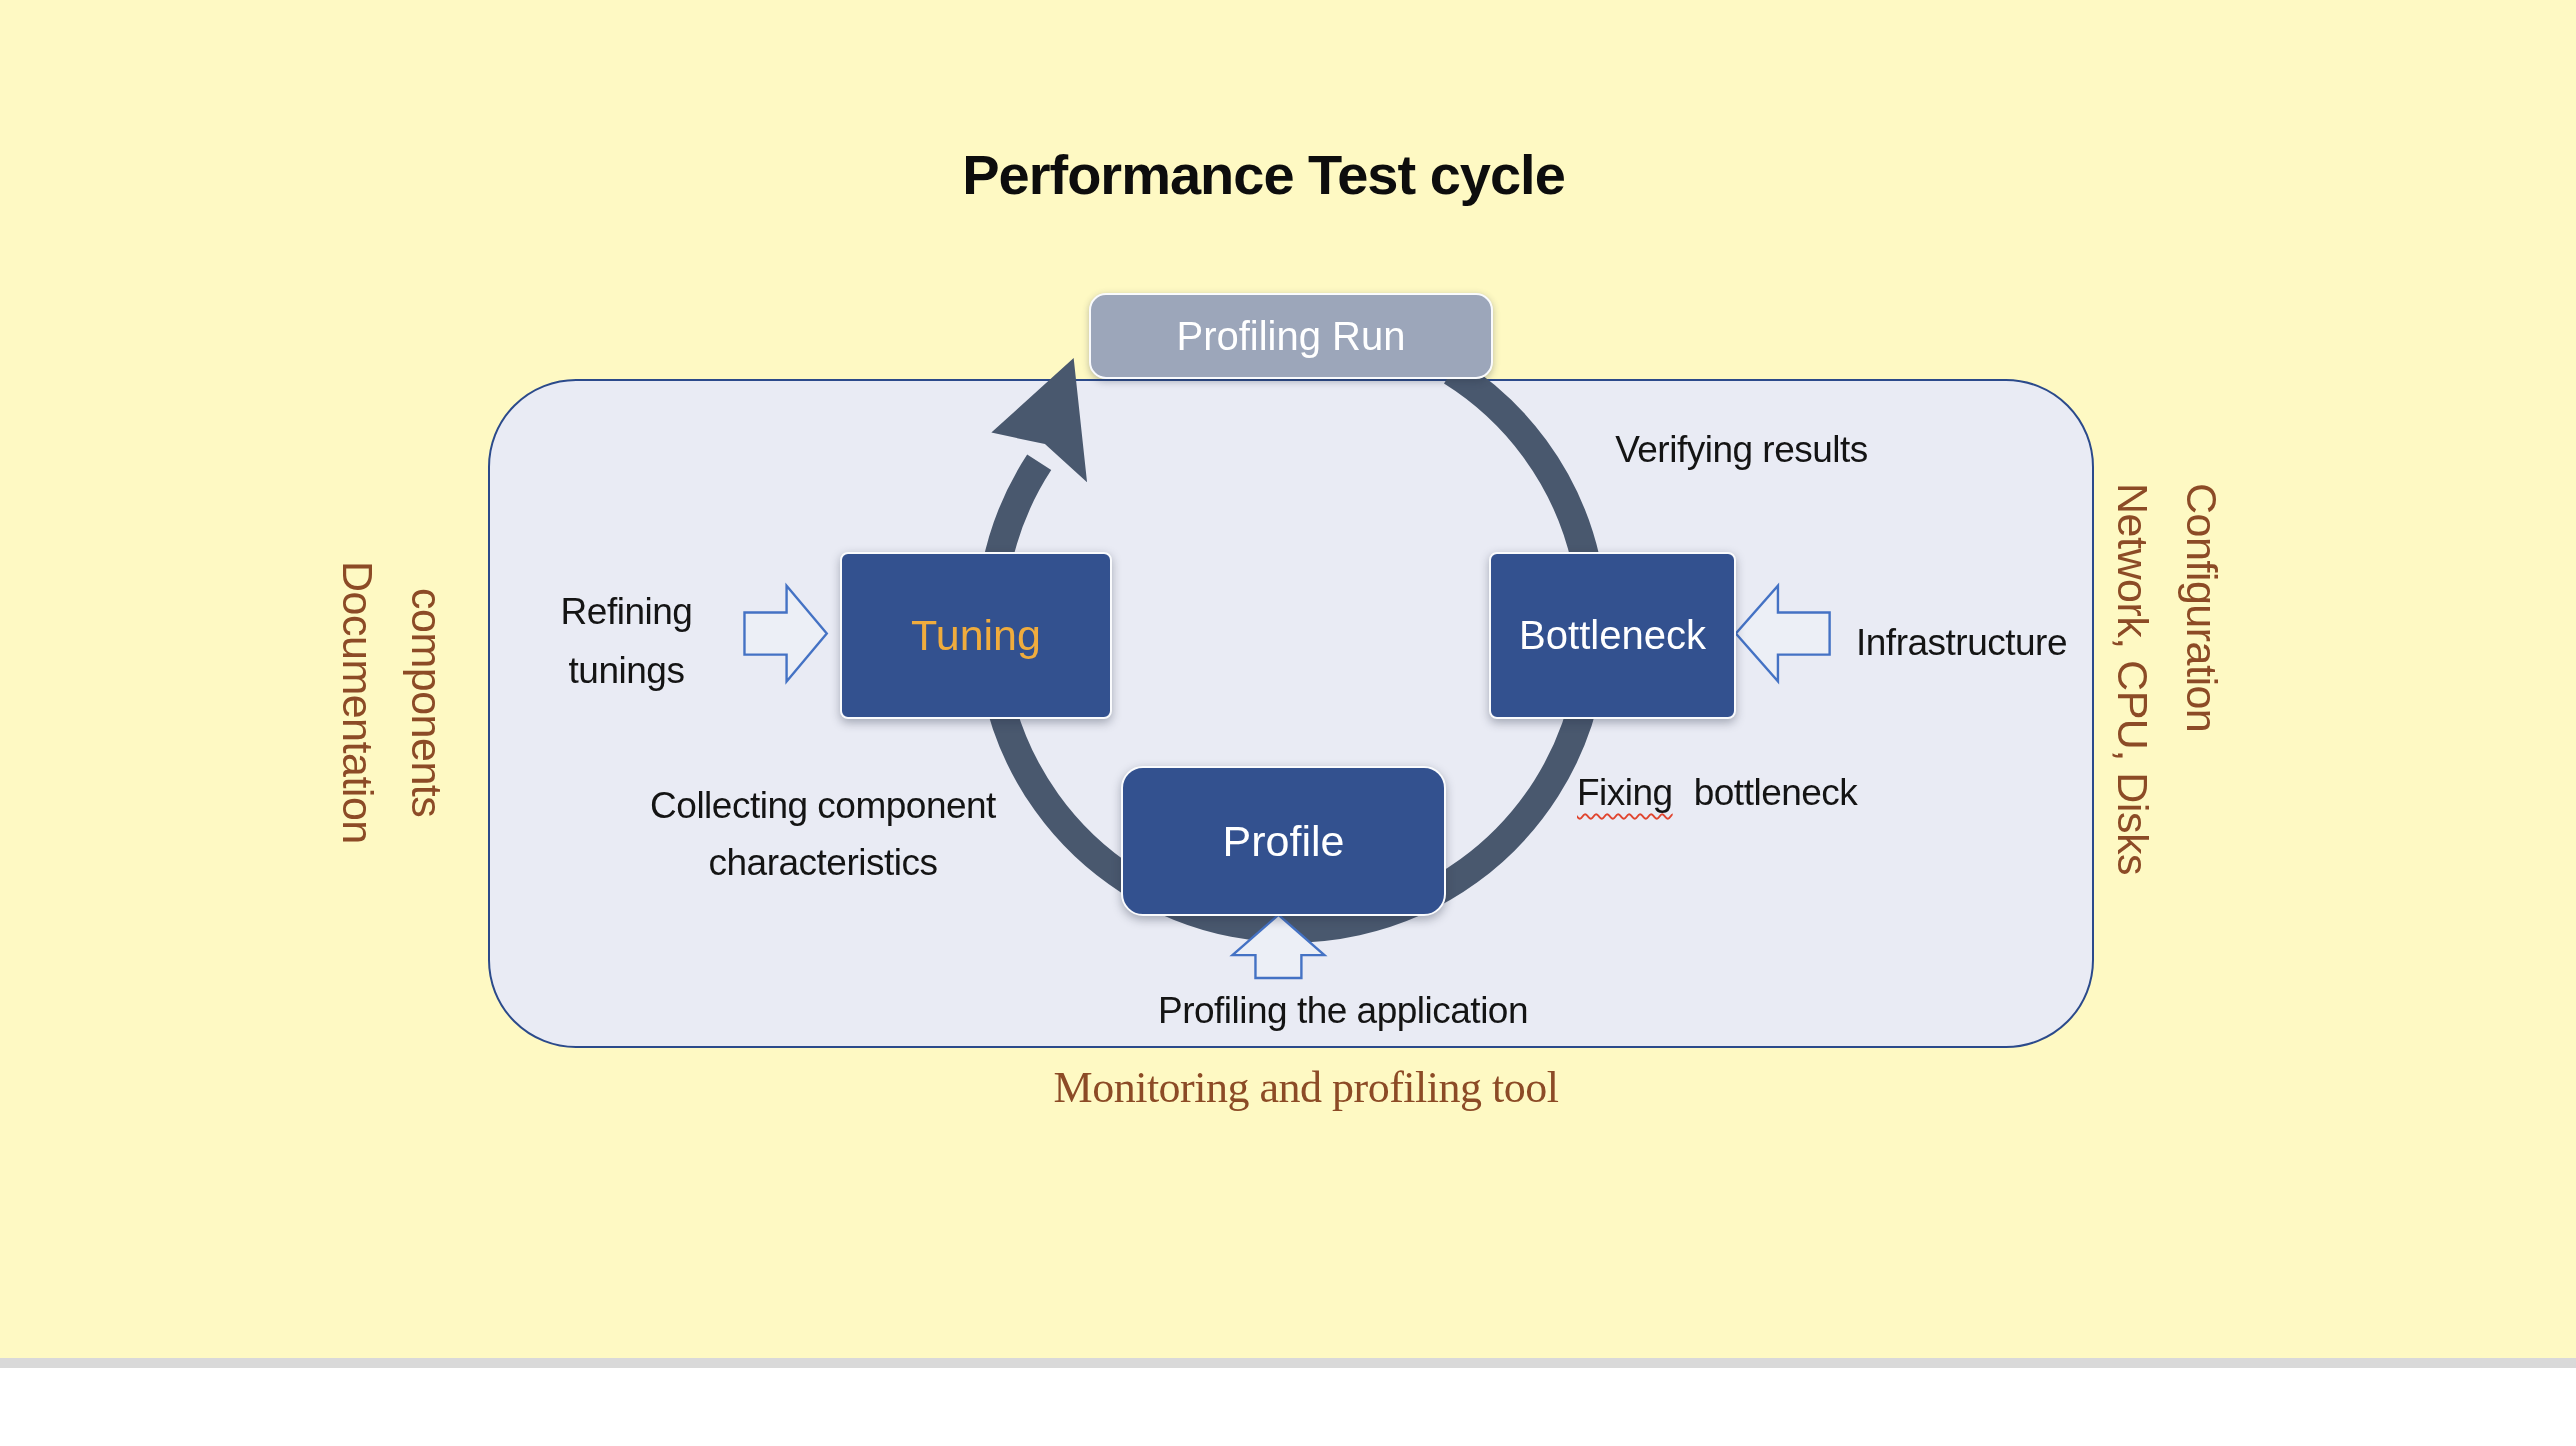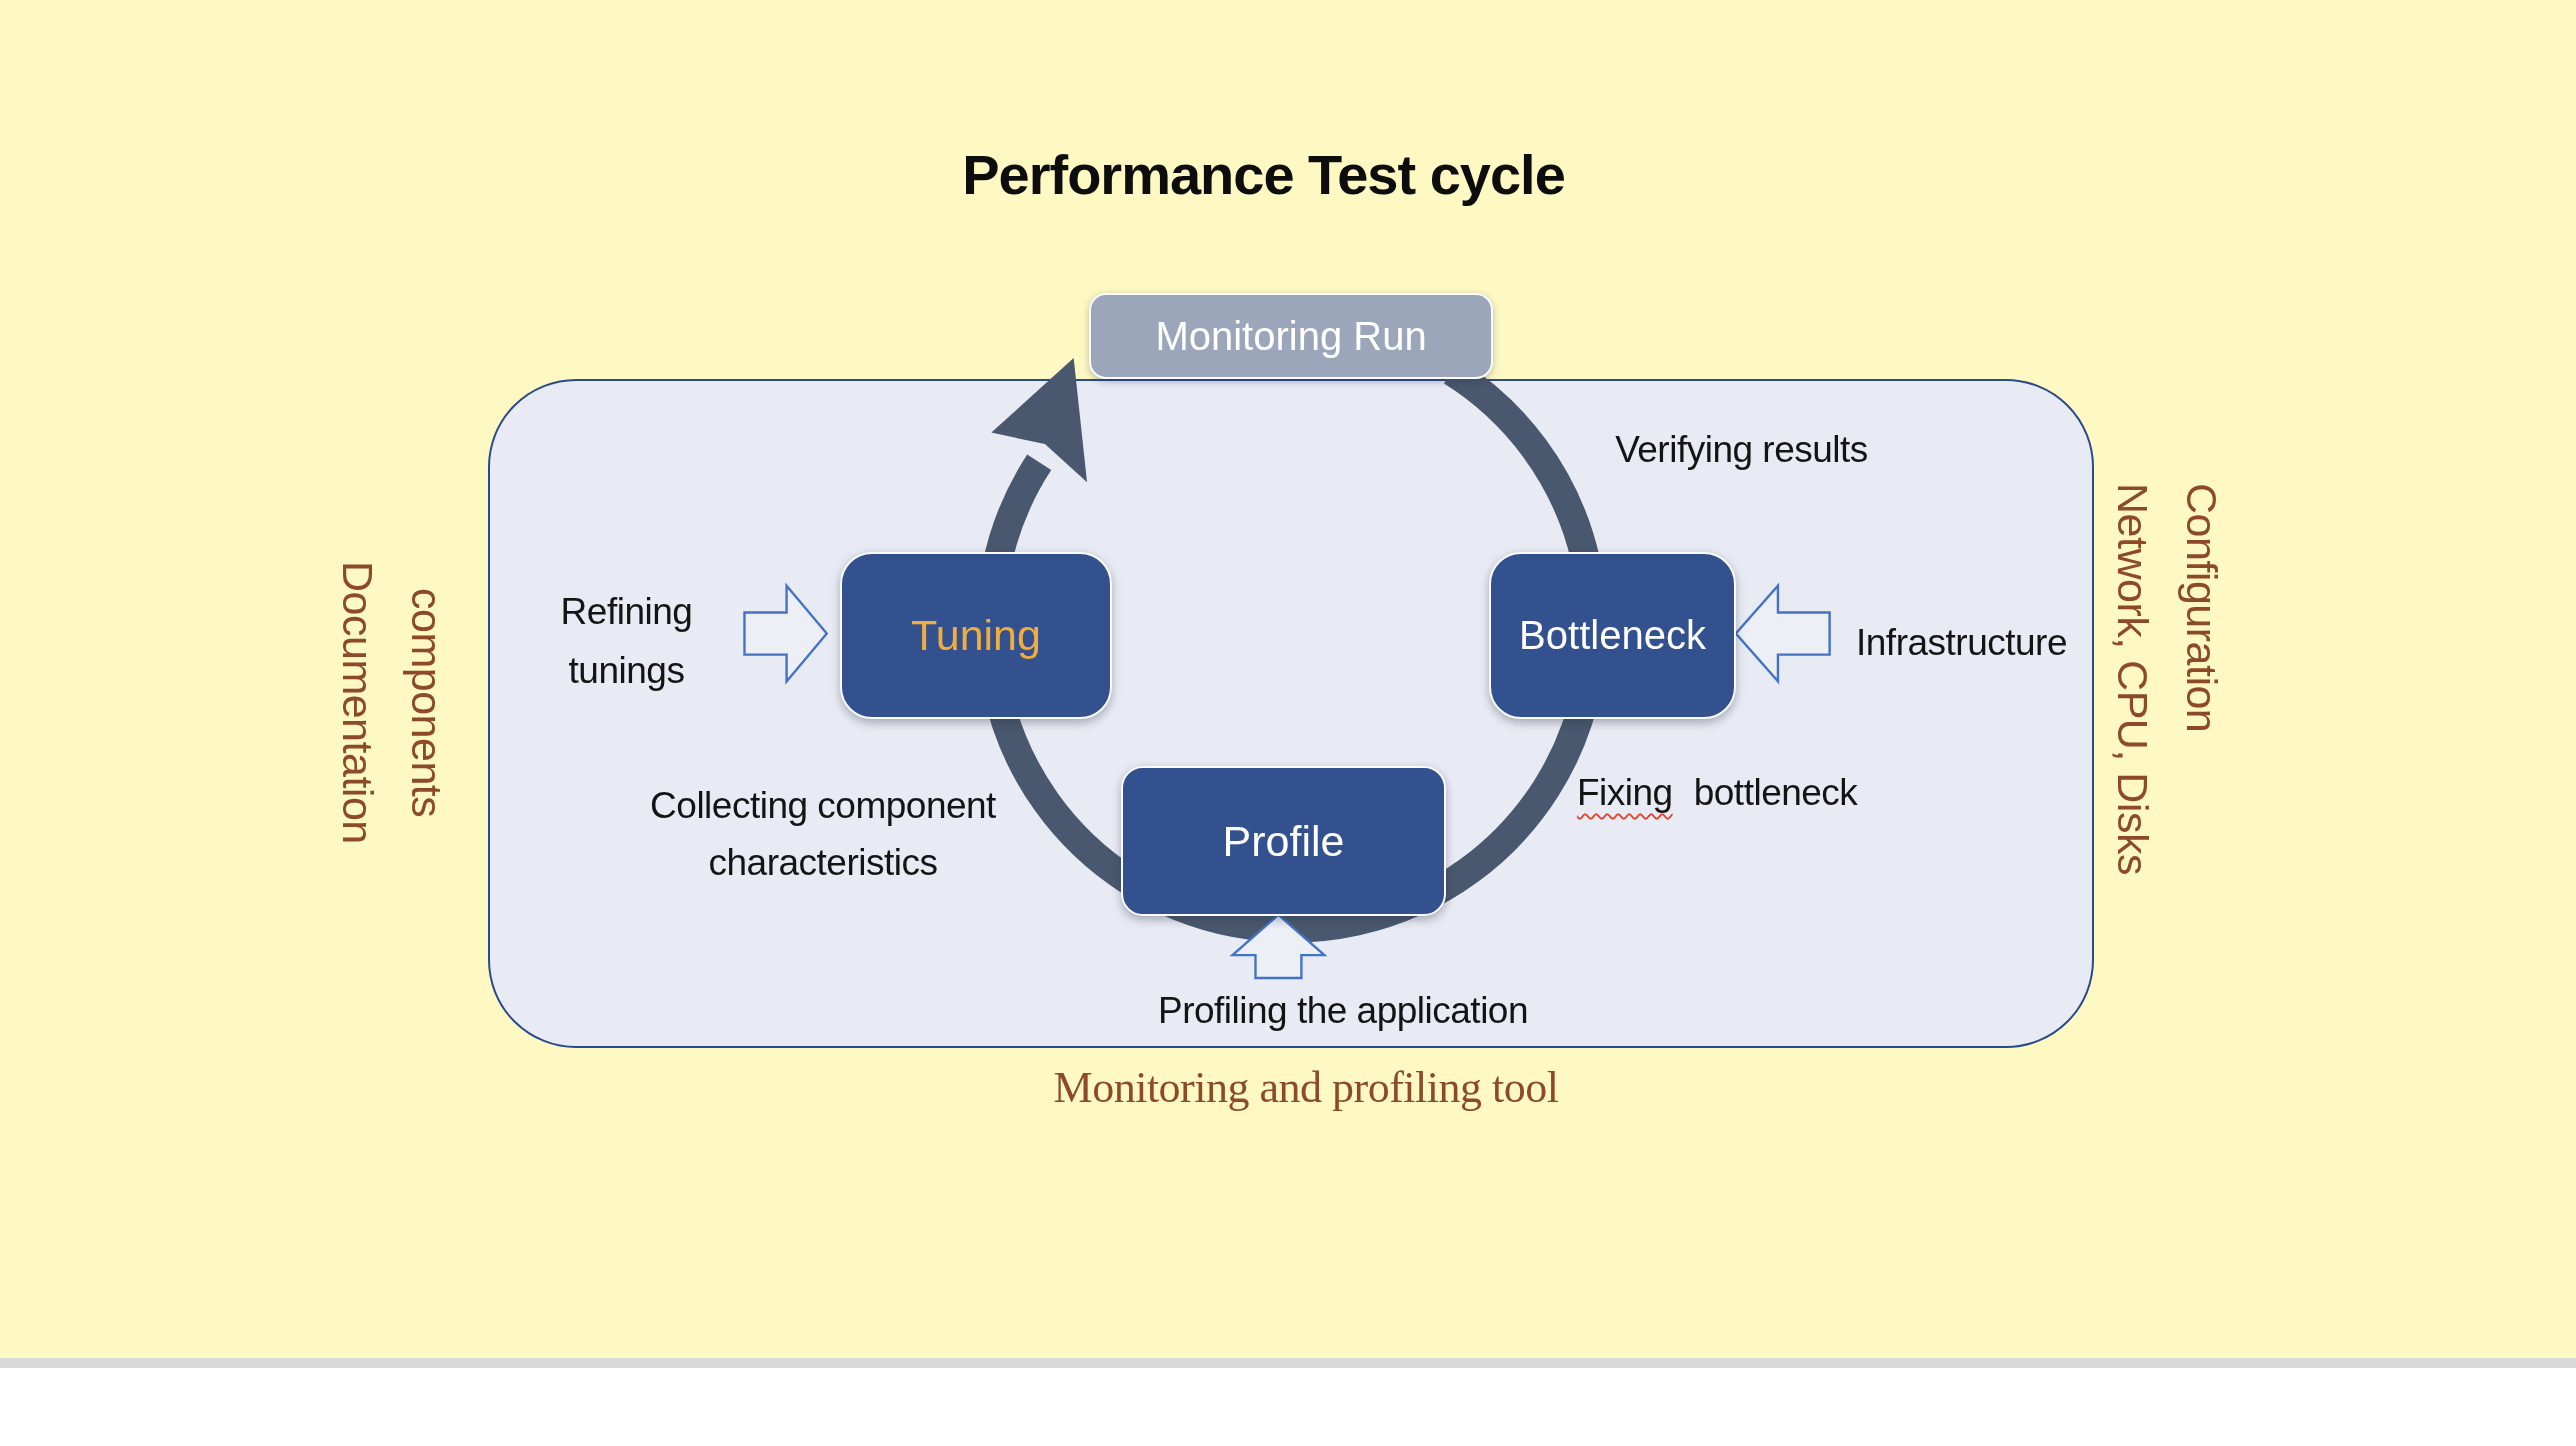--- a/index.html
+++ b/index.html
@@ -27,21 +27,21 @@
   .block-arrow{fill:#ECEFF6; stroke:var(--arrow-outline); stroke-width:2.5px; stroke-linejoin:miter;}
   .node{
     position:absolute; display:flex; align-items:center; justify-content:center;
     box-sizing:border-box; border:2.9px solid #FAFBFD; color:#fff;
     box-shadow:0 3.8px 9.6px rgba(40,50,70,.35);
   }
   .node-benchmark{
     left:1089px; top:293px; width:404px; height:86px; border-radius:17px;
     background:var(--box-gray); font-size:40px; box-shadow:0 2.9px 7.7px rgba(40,50,70,.3);
   }
-  .node-blue{background:var(--box-blue); border-radius:32px; font-size:40px;}
+  .node-blue{background:var(--box-blue); border-radius:8px; font-size:40px;}
   .node-tuning{left:840px; top:552px; width:272px; height:167px; color:var(--accent-orange); font-size:43px;}
   .node-bottleneck{left:1489px; top:552px; width:247px; height:167px;}
   .node-profile{left:1121px; top:766px; width:325px; height:150px; border-radius:22px; font-size:43px;}
   .lbl{
     position:absolute; font-size:37px; font-weight:500; color:var(--label-black);
     text-align:center; white-space:pre-line; line-height:1.55; letter-spacing:-0.5px;
   }
   .lbl-collecting-config{left:484px; top:429px; width:478px;}
   .lbl-verifying{left:1550px; top:421px; width:383px;}
   .lbl-refining{left:459px; top:582px; width:335px; line-height:1.6;}
@@ -84,21 +84,21 @@
 
   <svg class="overlay" width="2576" height="1447" viewBox="0 0 2692 1512">
     <path class="arc-stroke" d="M 1517 388 A 315 315 0 1 1 1086 483"></path>
     <polygon class="arc-head" points="1122,374 1036,452 1092,464 1136,504"></polygon>
     <polygon class="block-arrow" points="778,640 822,640 822,612 864,662 822,712 822,684 778,684"></polygon>
     <polygon class="block-arrow" points="1912,640 1858,640 1858,612 1814,662 1858,712 1858,684 1912,684"></polygon>
     <polygon class="block-arrow" points="1336,956 1384,998 1360,998 1360,1022 1312,1022 1312,998 1288,998"></polygon>
   </svg>
 
   <div class="node node-benchmark">
-    <span>Monitoring Run</span>
+    <span>Profiling Run</span>
   </div>
   <div class="node node-blue node-tuning">
     <span>Tuning</span>
   </div>
   <div class="node node-blue node-bottleneck">
     <span>Bottleneck</span>
   </div>
   <div class="node node-blue node-profile">
     <span>Profile</span>
   </div>

